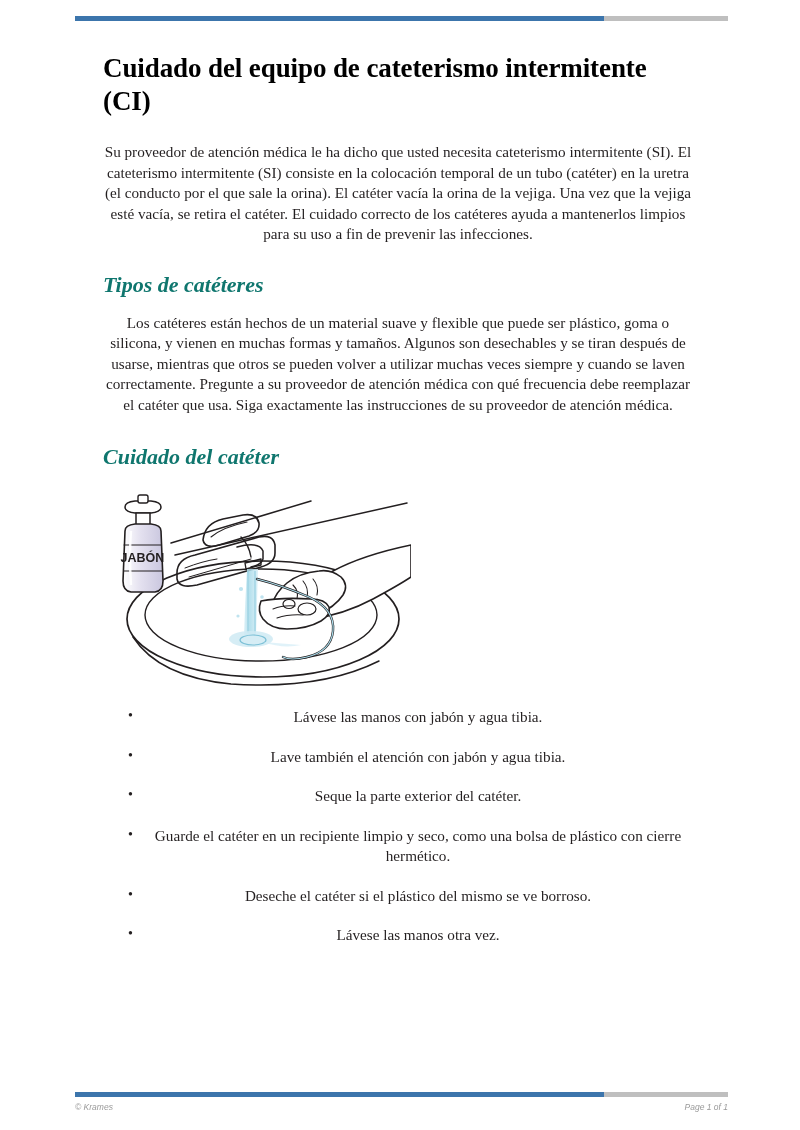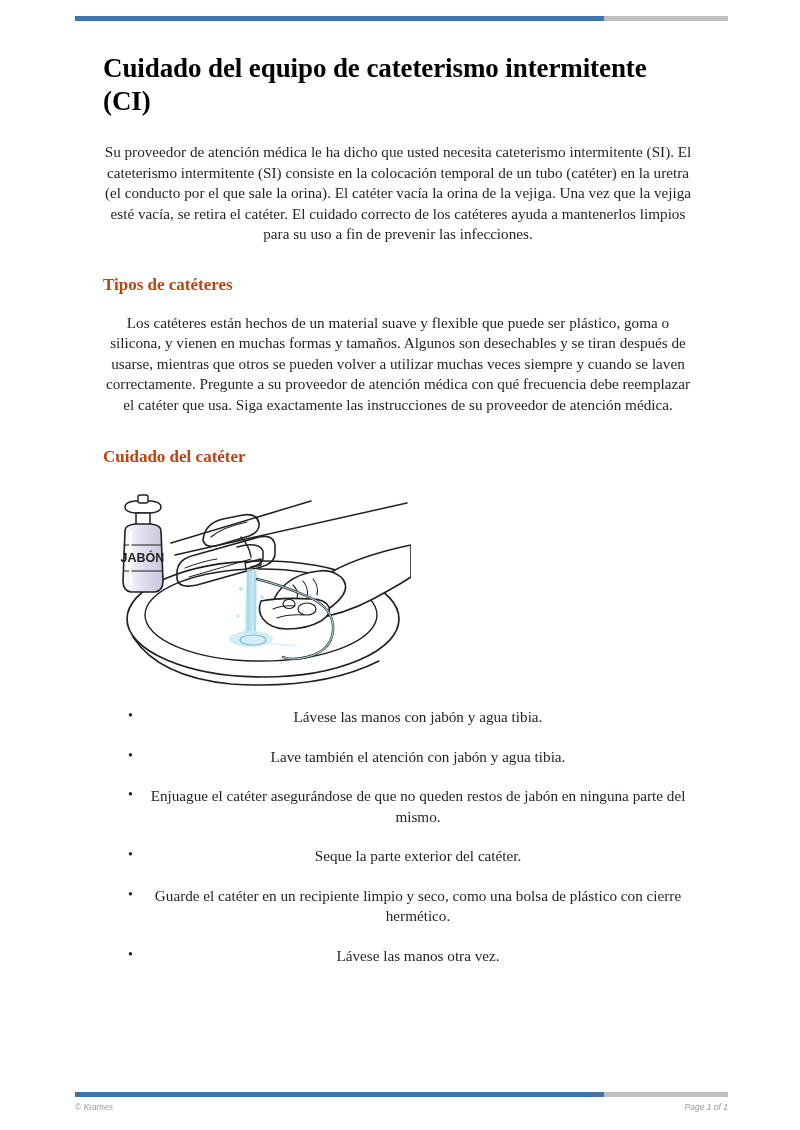--- a/index.html
+++ b/index.html
@@ -49,25 +49,26 @@
     font-family: "Liberation Serif", "DejaVu Serif", serif;
     font-size: 27px;
     line-height: 33px;
     font-weight: bold;
     margin: 0 0 24px 0;
     letter-spacing: -0.1px;
     color: #000000;
   }
 
   h2.section-heading {
-    font-size: 17px;
+    font-size: 22px;
     line-height: 24px;
     font-weight: bold;
     margin: 28px 0 16px 0;
-    color: #c2410c;
+    color: #0f766e;
+    font-style: italic;
   }
   h2.section-heading.tight { margin-top: 30px; }
 
   p.body-text {
     font-size: 15.2px;
     line-height: 20.5px;
     margin: 12px 0 4px 0;
     text-align: center;
     color: #231f20;
   }
@@ -237,23 +238,23 @@
         <path d="M20 46 Q18 70 20 100" stroke="#ffffff" stroke-width="2.4" fill="none" opacity="0.9"></path>
         <text x="31.5" y="77" text-anchor="middle" font-family="Liberation Sans, DejaVu Sans, sans-serif" font-size="12.5" font-weight="bold" fill="#231f20">JABÓN</text>
       </g>
     </svg>
   </div>
 
 
   <ul class="bullet-list">
     <li>Lávese las manos con jabón y agua tibia.</li>
     <li>Lave también el atención con jabón y agua tibia.</li>
-    <li>Enjuague el catéter asegurándose de que no queden restos de jabón en ninguna parte del mismo.</li>
     <li>Seque la parte exterior del catéter.</li>
     <li>Guarde el catéter en un recipiente limpio y seco, como una bolsa de plástico con cierre hermético.</li>
+    <li>Deseche el catéter si el plástico del mismo se ve borroso.</li>
     <li>Lávese las manos otra vez.</li>
   </ul>
 
 </div>
 
 <div class="rule-wrap bottom">
   <div class="rule-blue" style="width:81%"></div>
   <div class="rule-gray"></div>
 </div>
 

